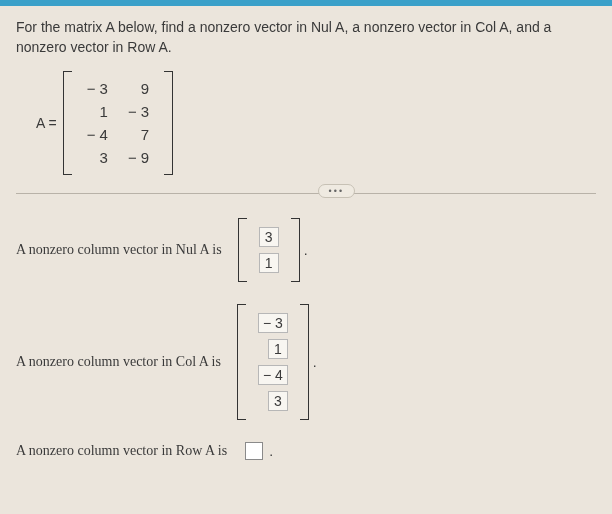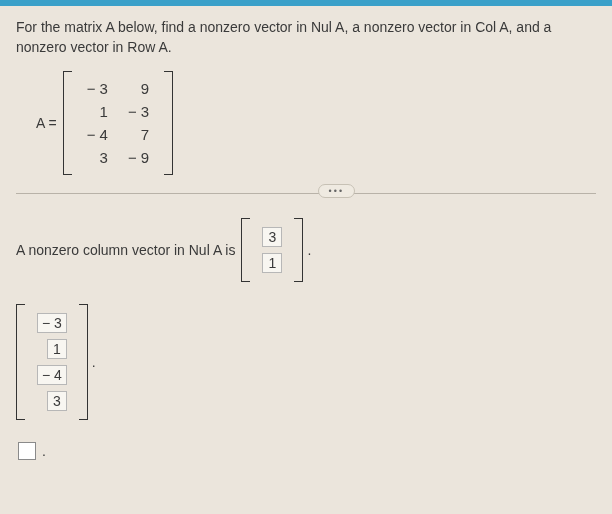--- a/index.html
+++ b/index.html
@@ -82,21 +82,22 @@
     color: #666;
     cursor: pointer;
   }
   .answer-row {
     display: flex;
     align-items: center;
     margin-bottom: 22px;
     font-size: 14px;
   }
   .answer-row .lead {
-    margin-right: 6px;
+    margin-right: 16px;
+    font-family: Liberation Serif, serif;
   }
   .period { margin-left: 4px; }
   .ansbox {
     display: inline-block;
     width: 18px;
     height: 18px;
     border: 1px solid #8a8a8a;
     background: #fff;
     vertical-align: middle;
     margin: 0 2px;
@@ -161,20 +162,21 @@
         <tr>
               <td><span class="valbox">1</span></td>
             </tr>
       </tbody>
         </table>
     </div>
     <span class="period">.</span>
   </div>
 
   <div class="answer-row">
+    <span class="lead">A nonzero column vector in Col A is</span>
     <div class="matrix smallmatrix">
       <table>
         <tbody>
             <tr>
               <td><span class="valbox">− 3</span></td>
             </tr>
         <tr>
               <td><span class="valbox">1</span></td>
             </tr>
         <tr>
@@ -183,17 +185,18 @@
         <tr>
               <td><span class="valbox">3</span></td>
             </tr>
       </tbody>
         </table>
     </div>
     <span class="period">.</span>
   </div>
 
   <div class="answer-row">
+    <span class="lead">A nonzero column vector in Row A is</span>
     <span class="ansbox"></span>
     <span class="period">.</span>
   </div>
 
 </div>
 
 </body></html>

